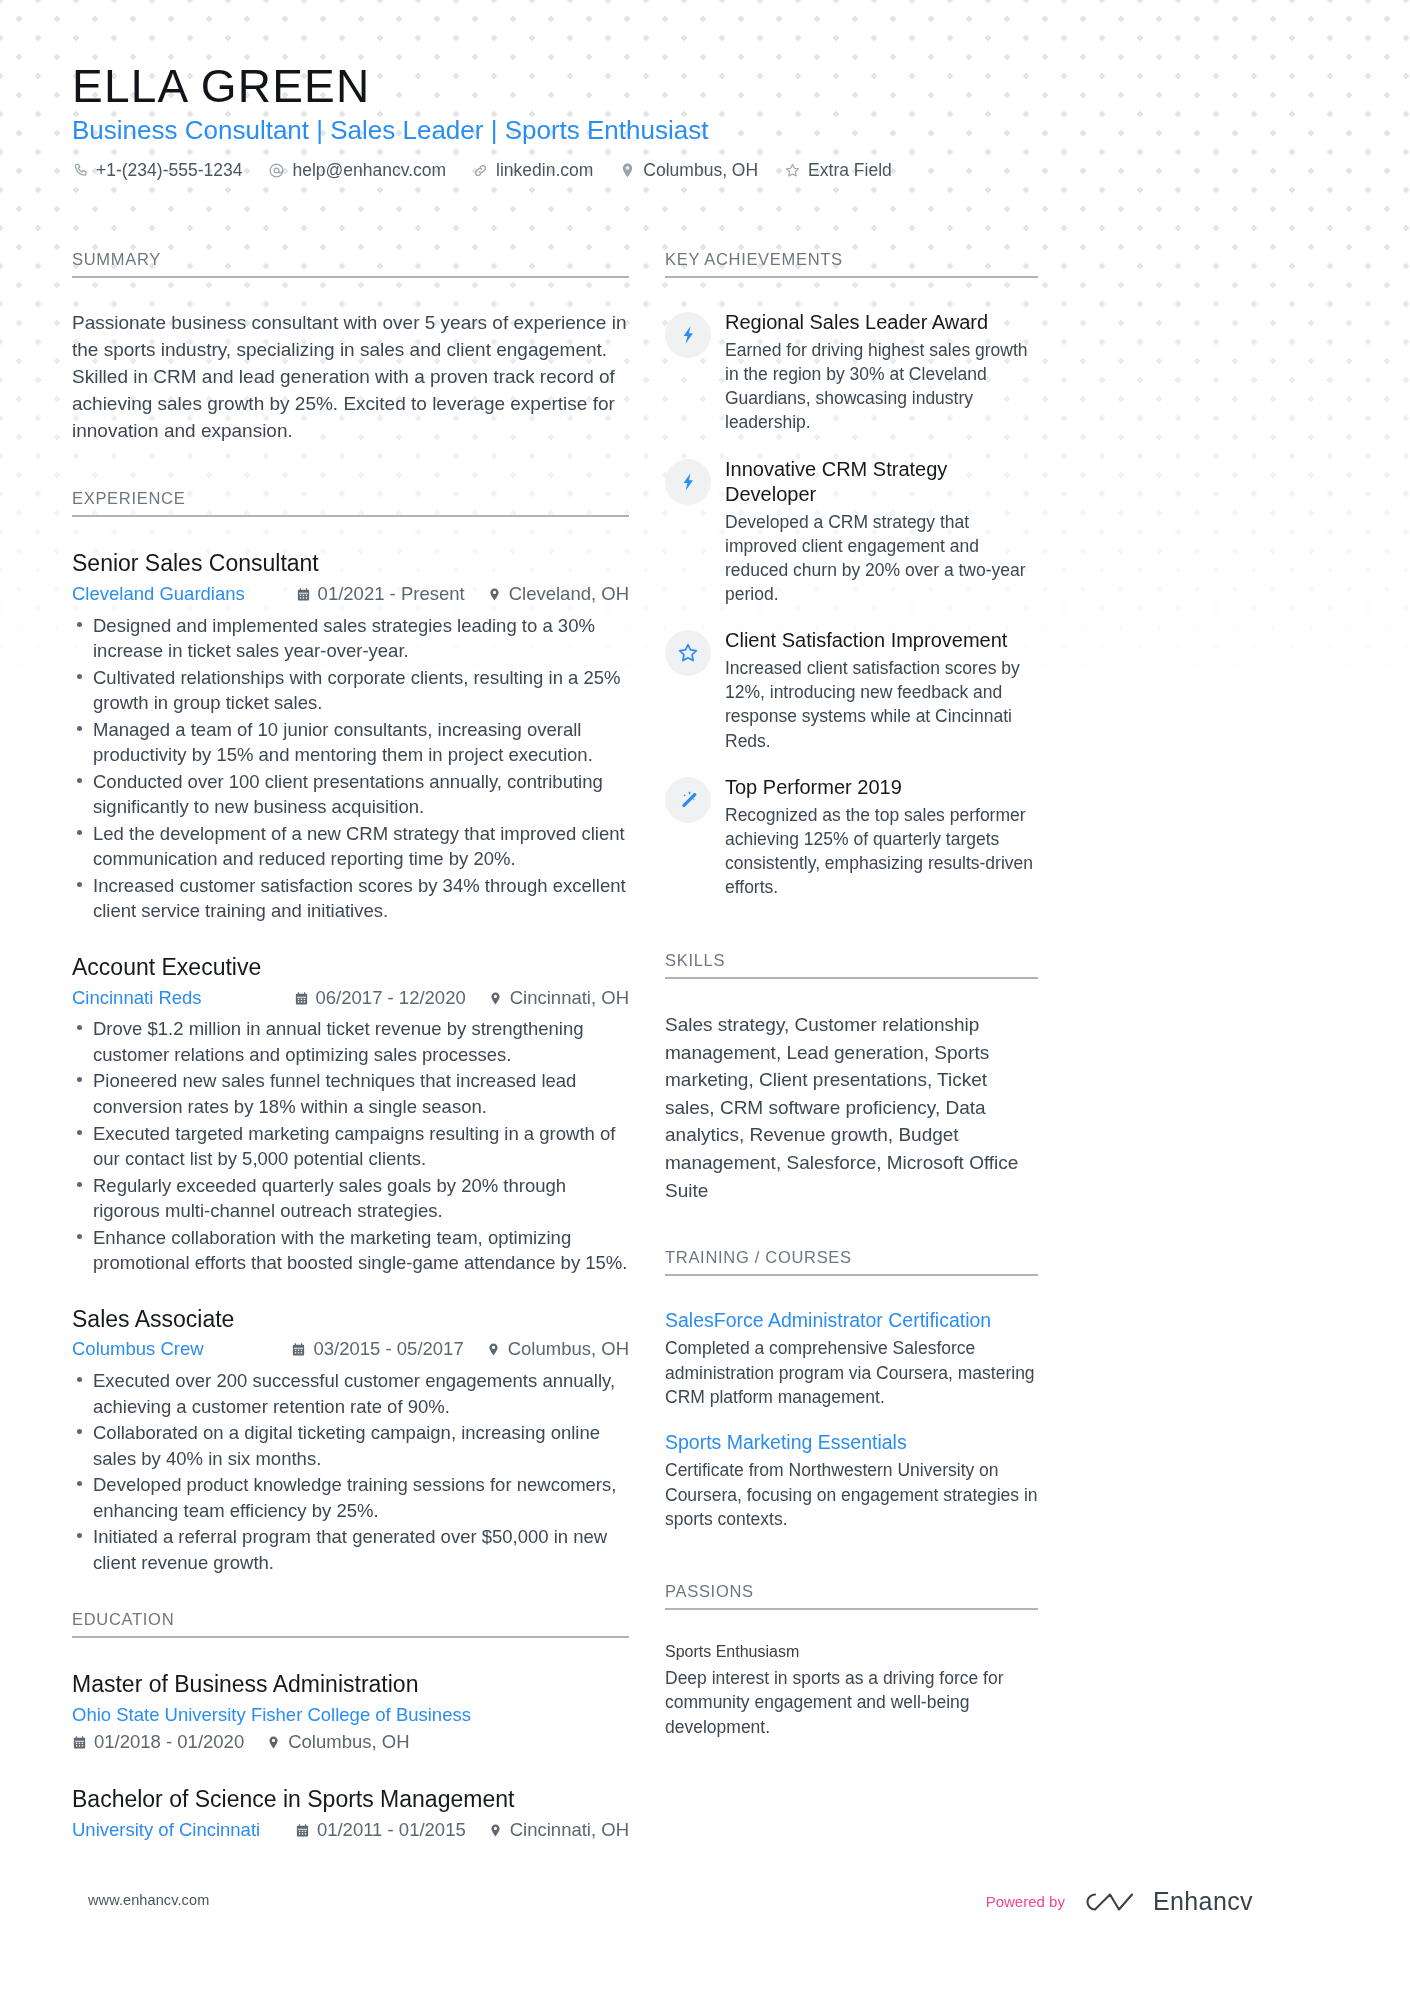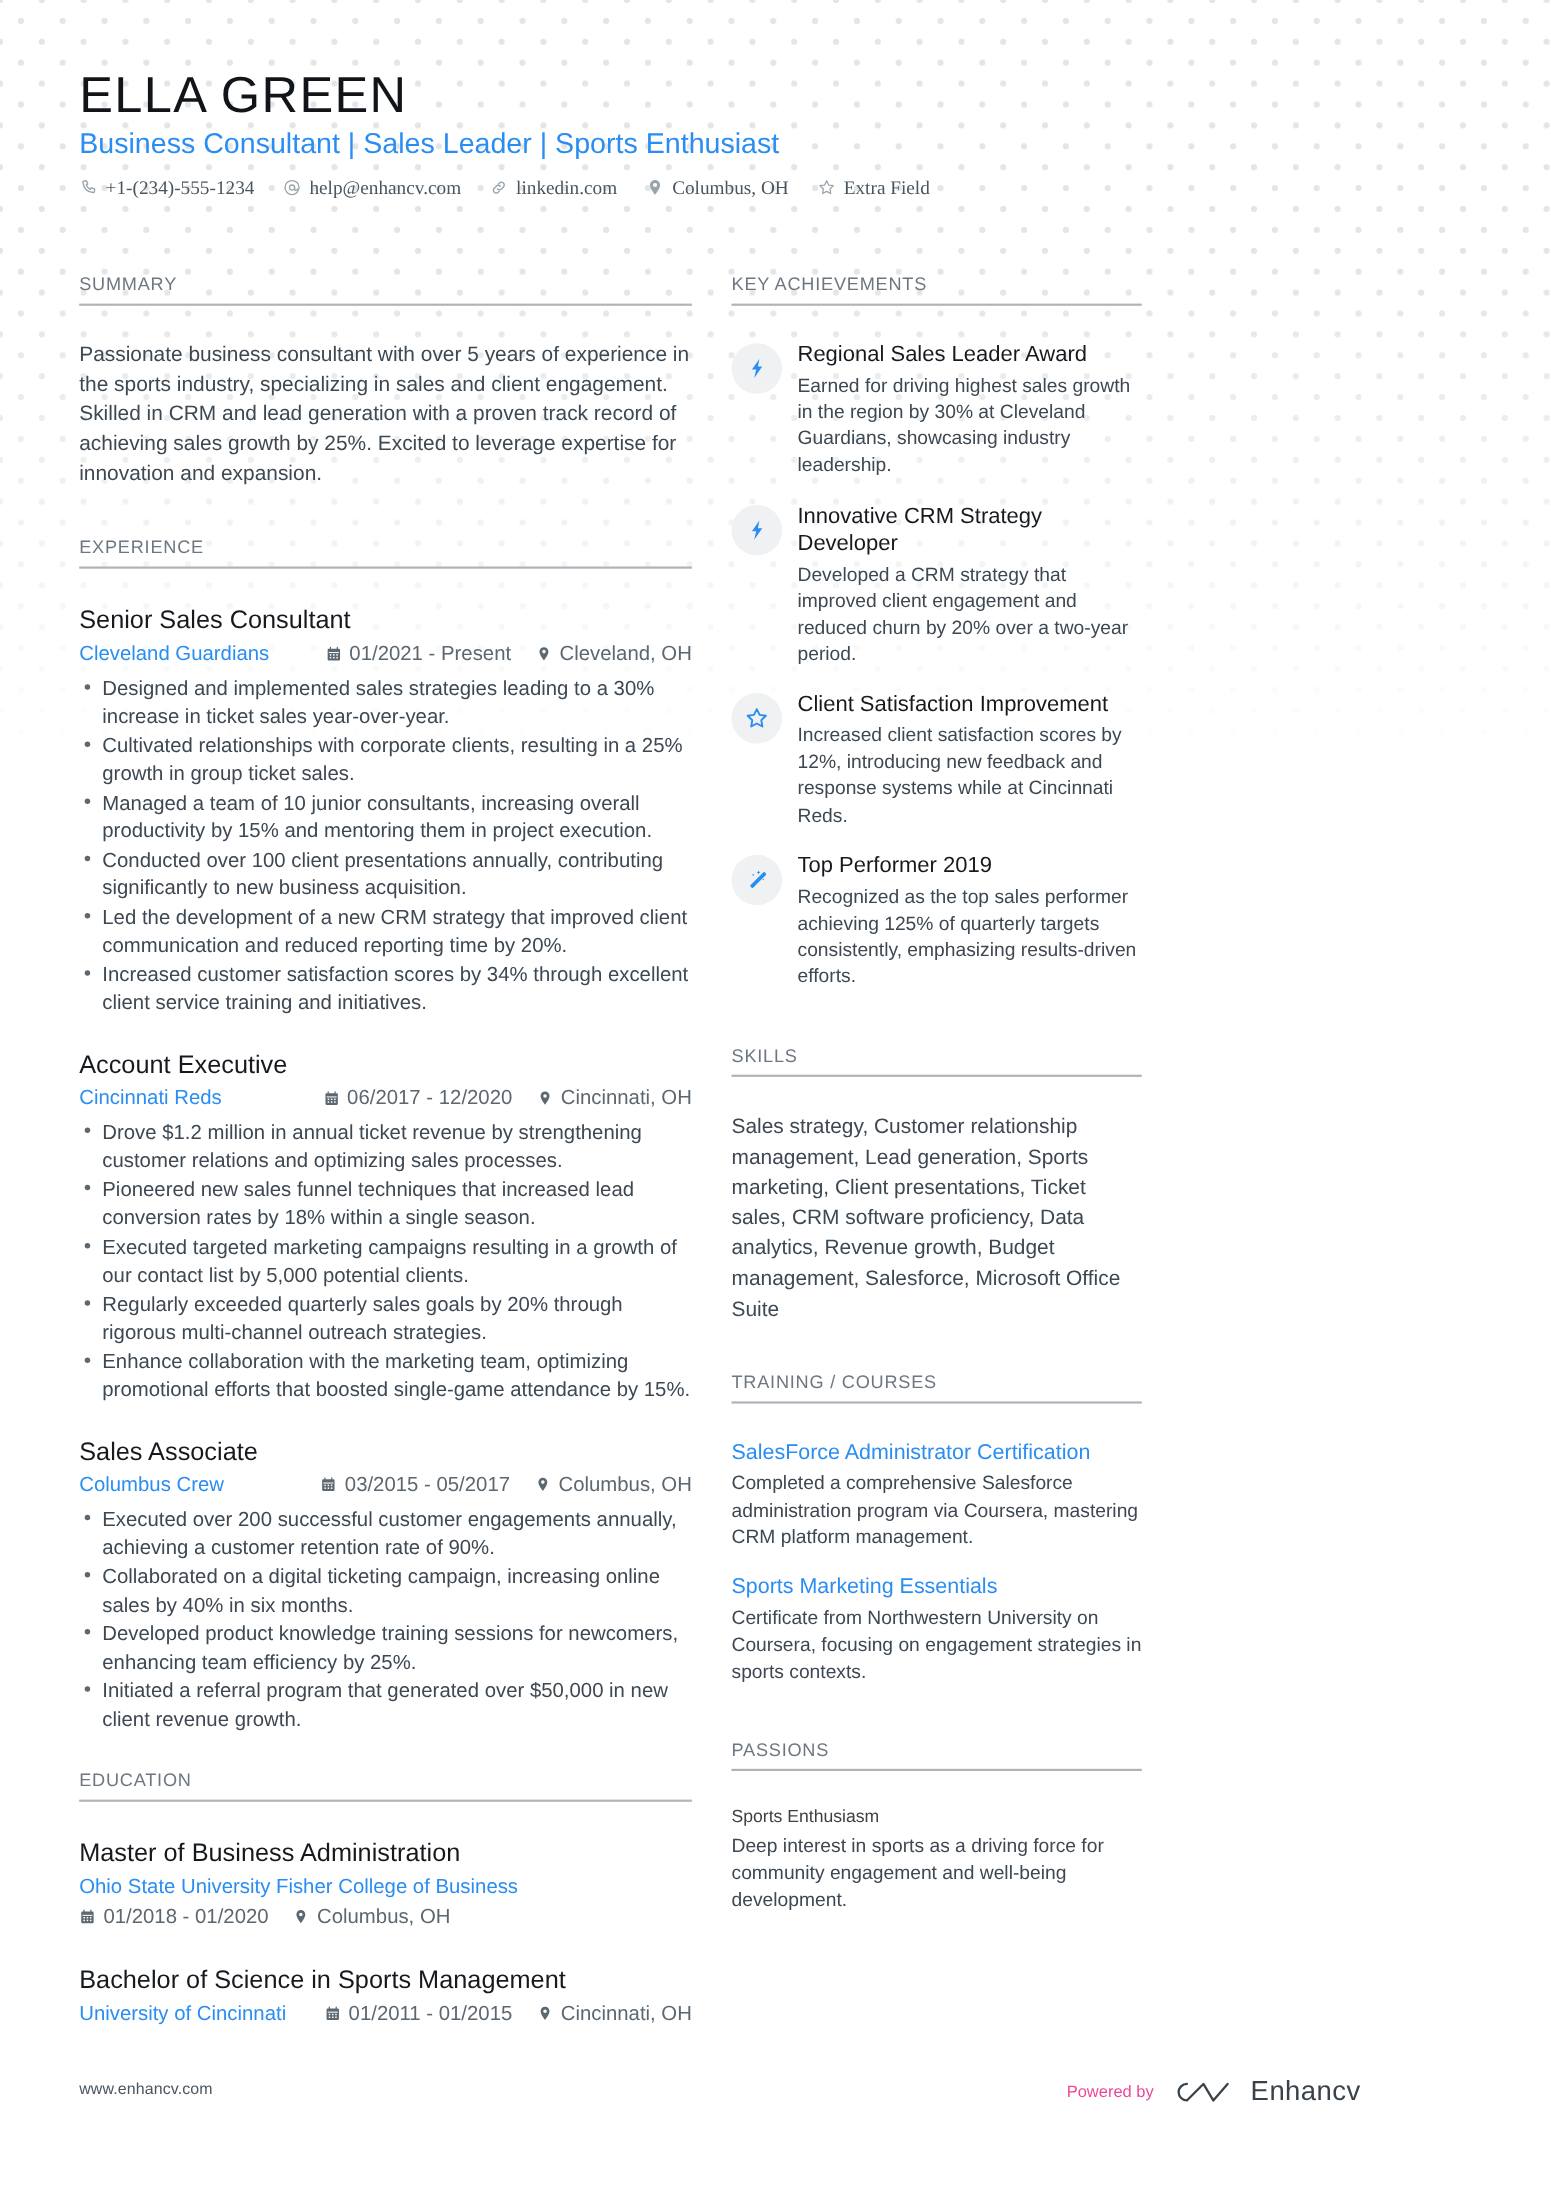--- a/index.html
+++ b/index.html
@@ -35,21 +35,21 @@
   }
   .headline {
     margin-top:5px;
     font-size:26px; color:#2a8df2; font-weight:400; line-height:1.2;
   }
   .contact {
     margin-top:14px;
     display:flex; align-items:center; flex-wrap:wrap;
     font-size:17.5px; color:#4a565f;
   }
-  .contact .citem { display:flex; align-items:center; margin-right:26px; white-space:nowrap;font-family:Liberation Serif, serif; }
+  .contact .citem { display:flex; align-items:center; margin-right:26px; white-space:nowrap; }
   .contact .citem .ico { margin-right:7px; display:inline-flex; align-items:center; color:#9aa4ac; }
   .contact .citem .ico svg { display:block; }
 
   
   .col-left  { position:absolute; left:72px; top:250px; width:557px; }
   .col-right { position:absolute; left:665px; top:250px; width:373px; }
 
   
   .sec { margin-bottom:4px; }
   .sec-title {
@@ -105,21 +105,21 @@
   
   .course { margin-bottom:20px; }
   .course-title { font-size:19.5px; color:#2a8df2; line-height:1.3; margin-bottom:3px; }
   .course-desc { font-size:17.5px; line-height:1.4; color:#3d4852; }
 
   
   .passion-title { font-size:16px; color:#404040; line-height:1.3; margin-bottom:3px; }
   .passion-desc { font-size:17.5px; line-height:1.4; color:#3d4852; }
 
   
-  .footer { position:absolute; left:0; top:1878px; width:1309px; height:60px;text-align:right; }
+  .footer { position:absolute; left:16px; top:1878px; width:1309px; height:60px;text-align:right; }
   .footer-url {
     position:absolute; left:72px; top:14px;
     font-size:14.5px; color:#4a5560; letter-spacing:0.1px;
   }
   .footer-brand {
     position:absolute; right:72px; top:8px;
     display:flex; align-items:center;
   }
   .footer-poweredby { font-size:15px; color:#ec4899; margin-right:18px; }
   .footer-logo { display:flex; align-items:center; }

